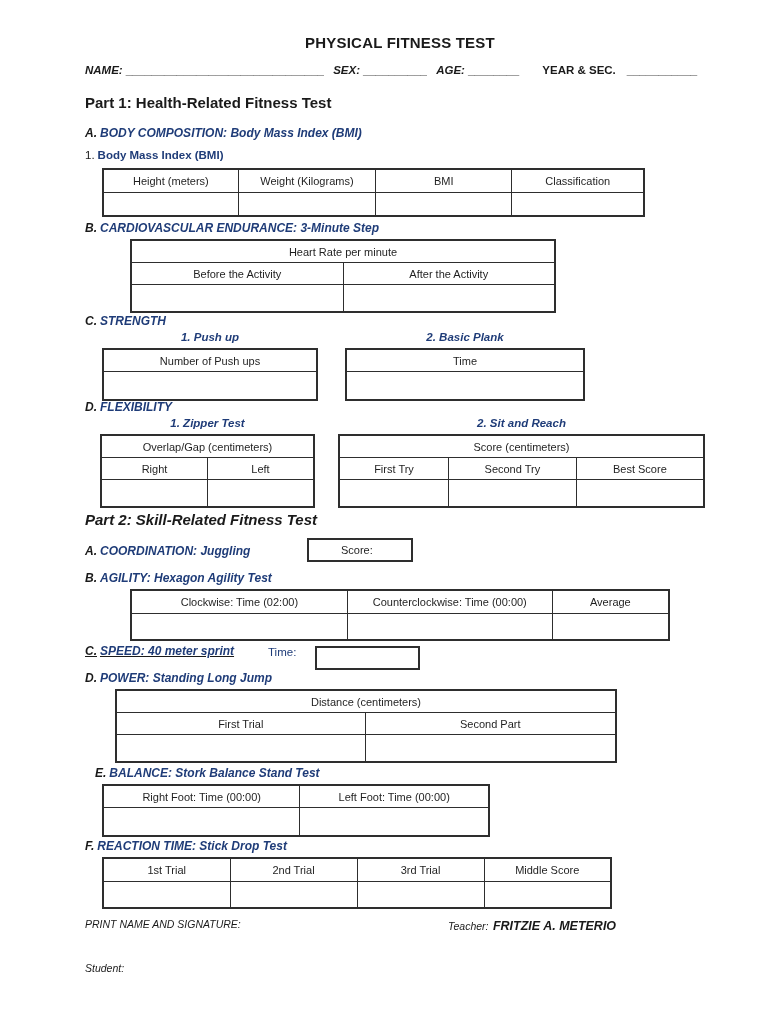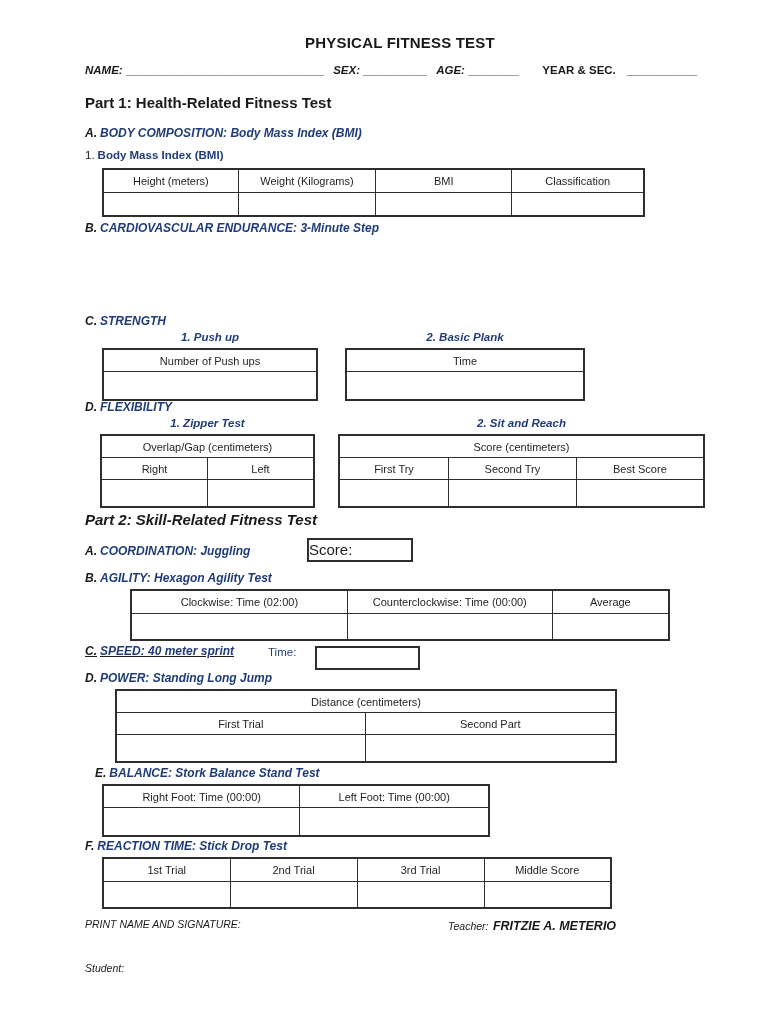--- a/index.html
+++ b/index.html
@@ -25,21 +25,21 @@
   .info-line .fill{font-weight:bold;letter-spacing:0;}
   
   table.ftable{border-collapse:collapse;table-layout:fixed;border:2px solid var(--table-border,#2e2e2e);}
   table.ftable th,table.ftable td{
     border:1px solid var(--table-border,#2e2e2e);
     font-size:11px;font-weight:normal;text-align:center;vertical-align:middle;
     padding:0 2px;overflow:hidden;color:#1f1f1f;
   }
   
   .fill-box{border:2px solid var(--table-border,#2e2e2e);background:#fff;box-sizing:border-box;}
-  .fill-box .box-lab{font-size:15px;color:#1f1f1f;padding-left:0;line-height:20px;display:block;}
+  .fill-box .box-lab{font-size:11px;color:#1f1f1f;padding-left:12px;line-height:20px;display:block;margin-left:20px;}
   
   .foot{font-size:10.5px;font-style:italic;white-space:nowrap;}
   .teacher-name{font-size:12.5px;font-weight:bold;font-style:italic;}
   .blue{color:var(--heading-blue,#1f3c78);}
 </style>
 </head>
 <body>
 
 <div class="page">
 
@@ -79,20 +79,39 @@
       <td></td>
       <td></td>
       <td></td>
     </tr>
   </tbody>
     </table>
 
   <div class="abs sec-head" style="left:85px;top:221px;">
     <span class="prefix">B.</span><span class="title">CARDIOVASCULAR ENDURANCE: 3-Minute Step</span>
   </div>
+  <table class="abs ftable" style="left:130px;top:239px;width:426px;">
+    <colgroup>
+        <col style="width:50%">
+        <col style="width:50%">
+      </colgroup>
+    <tbody>
+        <tr>
+      <th colspan="2" style="height:21px;">Heart Rate per minute</th>
+    </tr>
+    <tr>
+      <th style="height:21px;">Before the Activity</th>
+      <th>After the Activity</th>
+    </tr>
+    <tr>
+      <td style="height:26px;"></td>
+      <td></td>
+    </tr>
+  </tbody>
+    </table>
 
   <div class="abs sec-head" style="left:85px;top:314px;">
     <span class="prefix">C.</span><span class="title">STRENGTH</span>
   </div>
   <div class="abs tbl-label" style="left:102px;top:331px;width:216px;">1. Push up</div>
   <div class="abs tbl-label" style="left:345px;top:331px;width:240px;">2. Basic Plank</div>
   <table class="abs ftable" style="left:102px;top:348px;width:216px;">
     <tbody>
         <tr>
           <th style="height:21px;">Number of Push ups</th>

